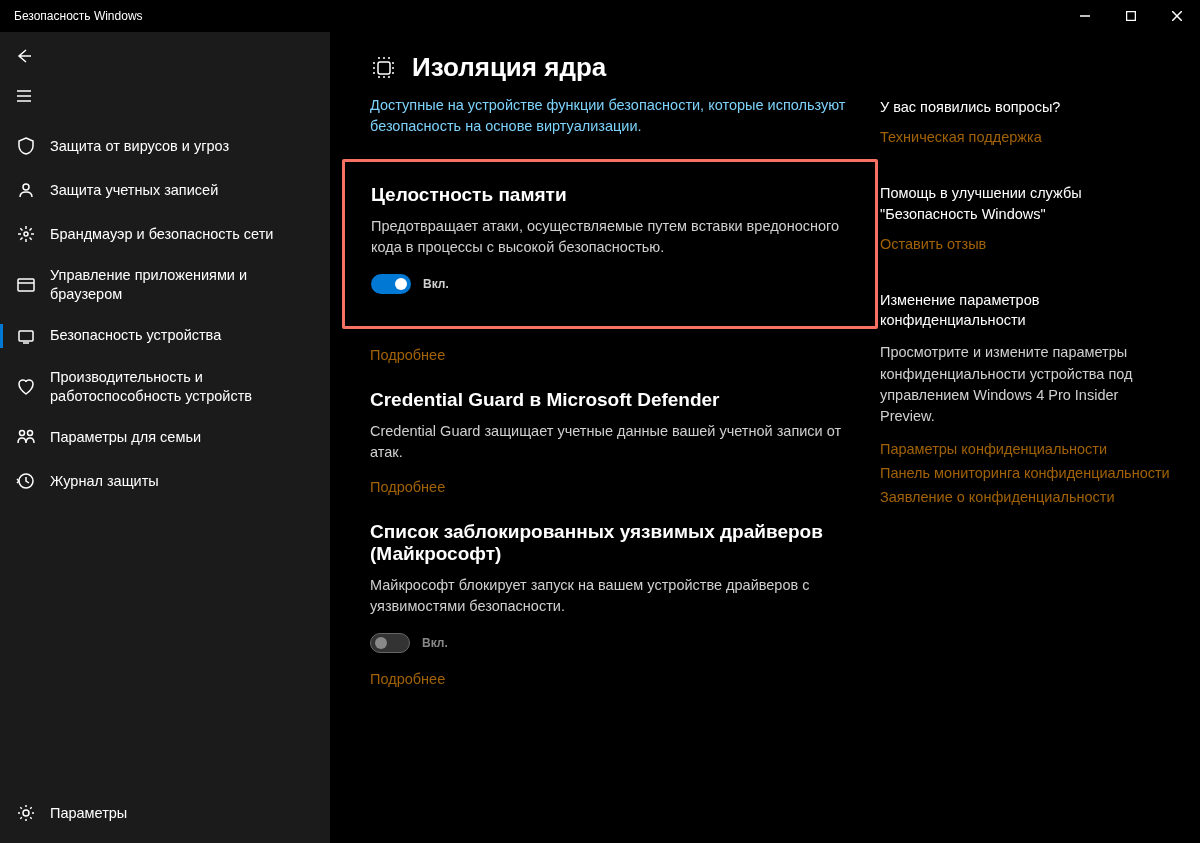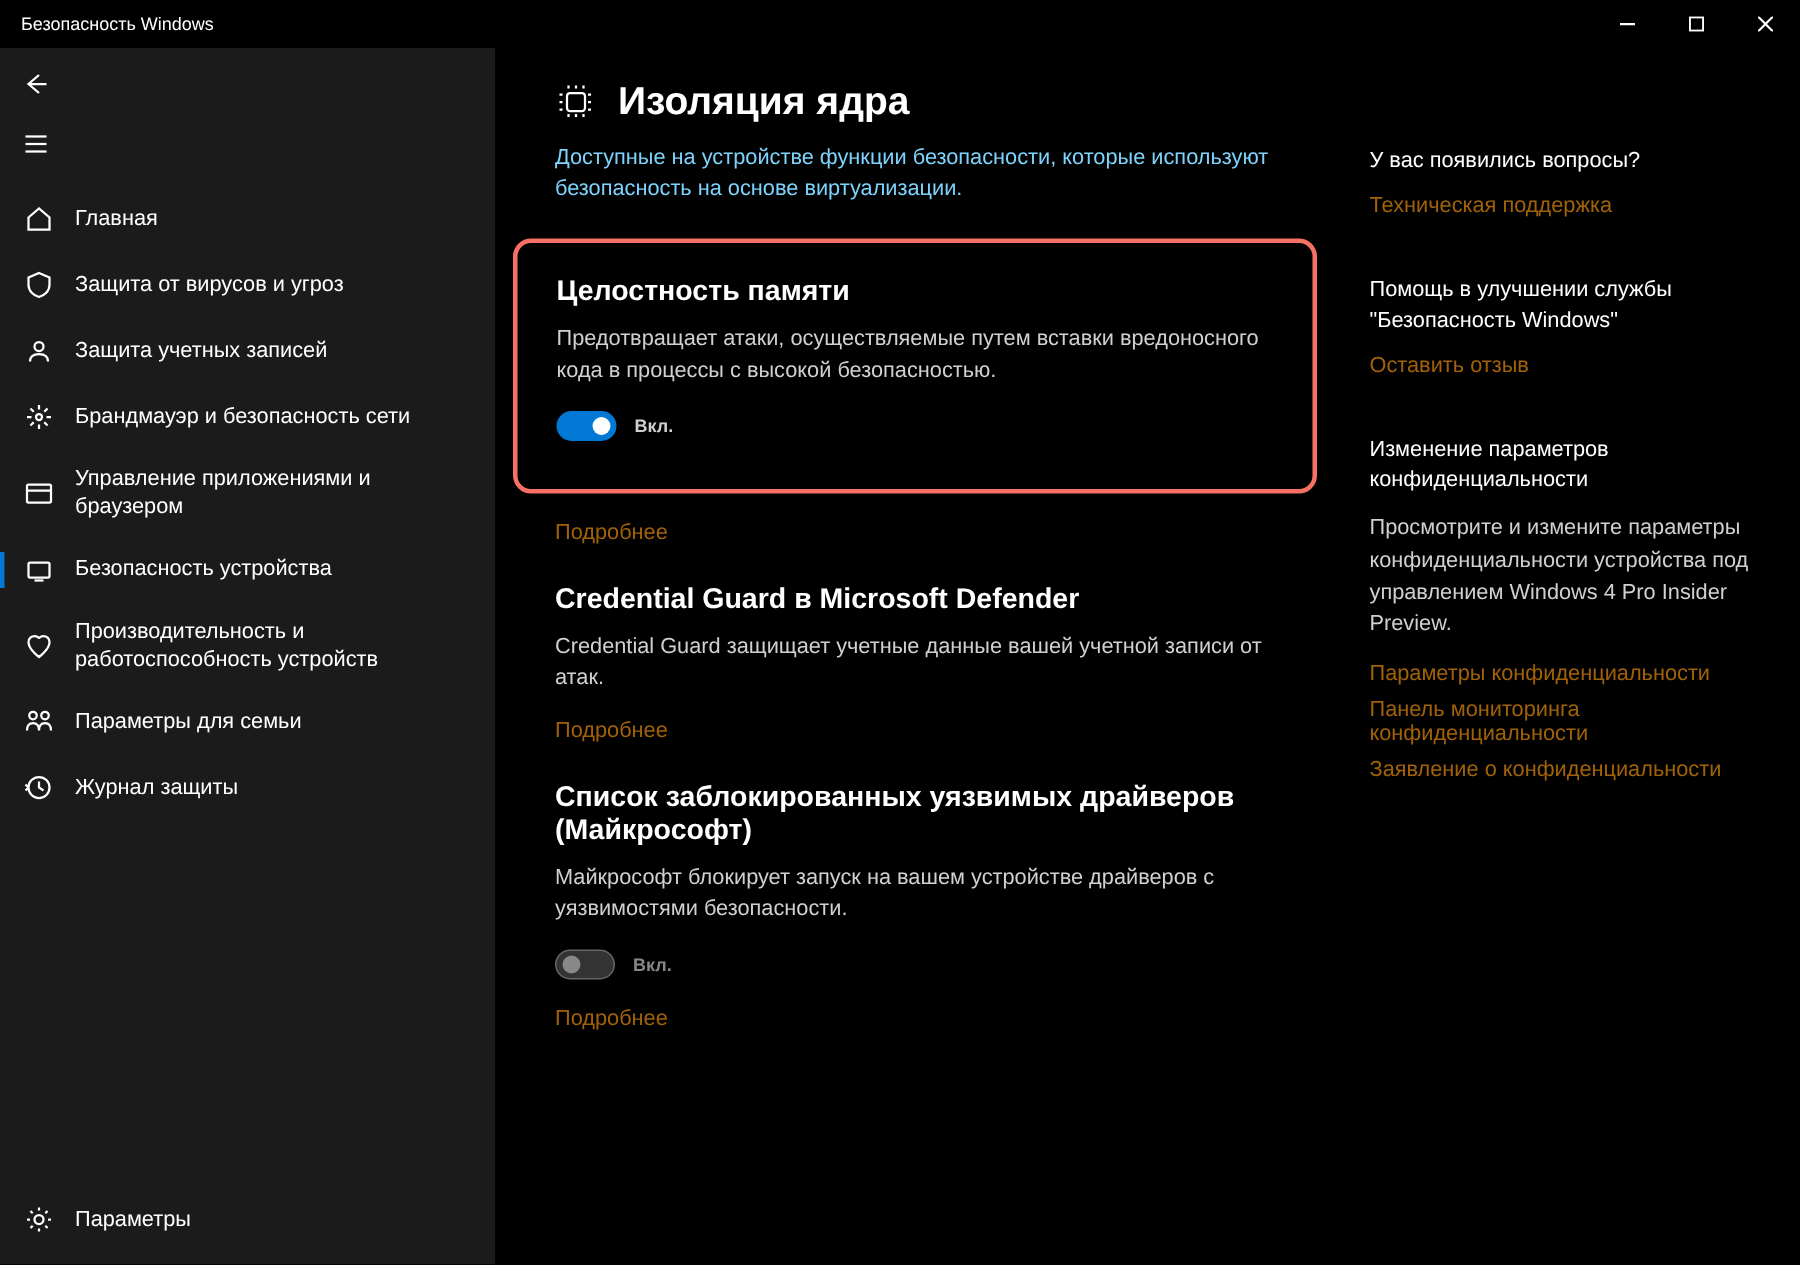--- a/index.html
+++ b/index.html
@@ -111,28 +111,28 @@
   position: absolute;
   top: 4px;
 }
 .toggle.on .knob { right: 4px; background: #fff; }
 .toggle.off .knob { left: 4px; background: #888; top: 3px; }
 .toggle-label { font-size: 12px; color: #d0d0d0; font-weight: bold; }
 .link { color: #a16207; font-size: 14.5px; cursor: pointer; display: block; margin-bottom: 8px; }
 .section { margin-bottom: 26px; }
 .highlight-box {
   border: 3px solid #f77064;
-  border-radius: 12px;
+  border-radius: 2px;
   padding: 22px 26px 14px 26px;
   margin-left: -28px;
   margin-right: -28px;
   margin-bottom: 18px;
 }
 .side-heading { font-size: 14.5px; font-weight: 400; color: #fff; margin-bottom: 12px; line-height: 1.4; }
-.side-block { margin-bottom: 38px; margin-left: 33px; }
+.side-block { margin-bottom: 38px; }
 .side-desc { font-size: 14.5px; color: #d0d0d0; line-height: 1.45; margin-bottom: 14px; }
 svg { stroke: #fff; fill: none; stroke-width: 1.5; }
 </style>
 </head>
 <body>
 
 <div class="titlebar">
   <div class="titlebar-title">Безопасность Windows</div>
   <div class="titlebar-controls">
     <div class="titlebar-btn">
@@ -162,28 +162,20 @@
         </svg>
     </div>
     <div class="sidebar-btn menu">
       <svg width="16" height="16" viewBox="0 0 16 16">
           <line x1="1" y1="3" x2="15" y2="3"></line>
           <line x1="1" y1="8" x2="15" y2="8"></line>
           <line x1="1" y1="13" x2="15" y2="13"></line>
         </svg>
     </div>
     <div class="sidebar-nav">
-      <div class="sidebar-item">
-        <span class="icon">
-            <svg viewBox="0 0 20 20">
-              <path d="M3 9 L10 3 L17 9 L17 17 L3 17 Z"></path>
-            </svg>
-          </span>
-        <span class="label">Главная</span>
-      </div>
       <div class="sidebar-item">
         <span class="icon">
             <svg viewBox="0 0 20 20">
               <path d="M10 2 L17 5 L17 10 C17 14 13.5 17 10 18 C6.5 17 3 14 3 10 L3 5 Z"></path>
             </svg>
           </span>
         <span class="label">Защита от вирусов и угроз</span>
       </div>
       <div class="sidebar-item">
         <span class="icon">

